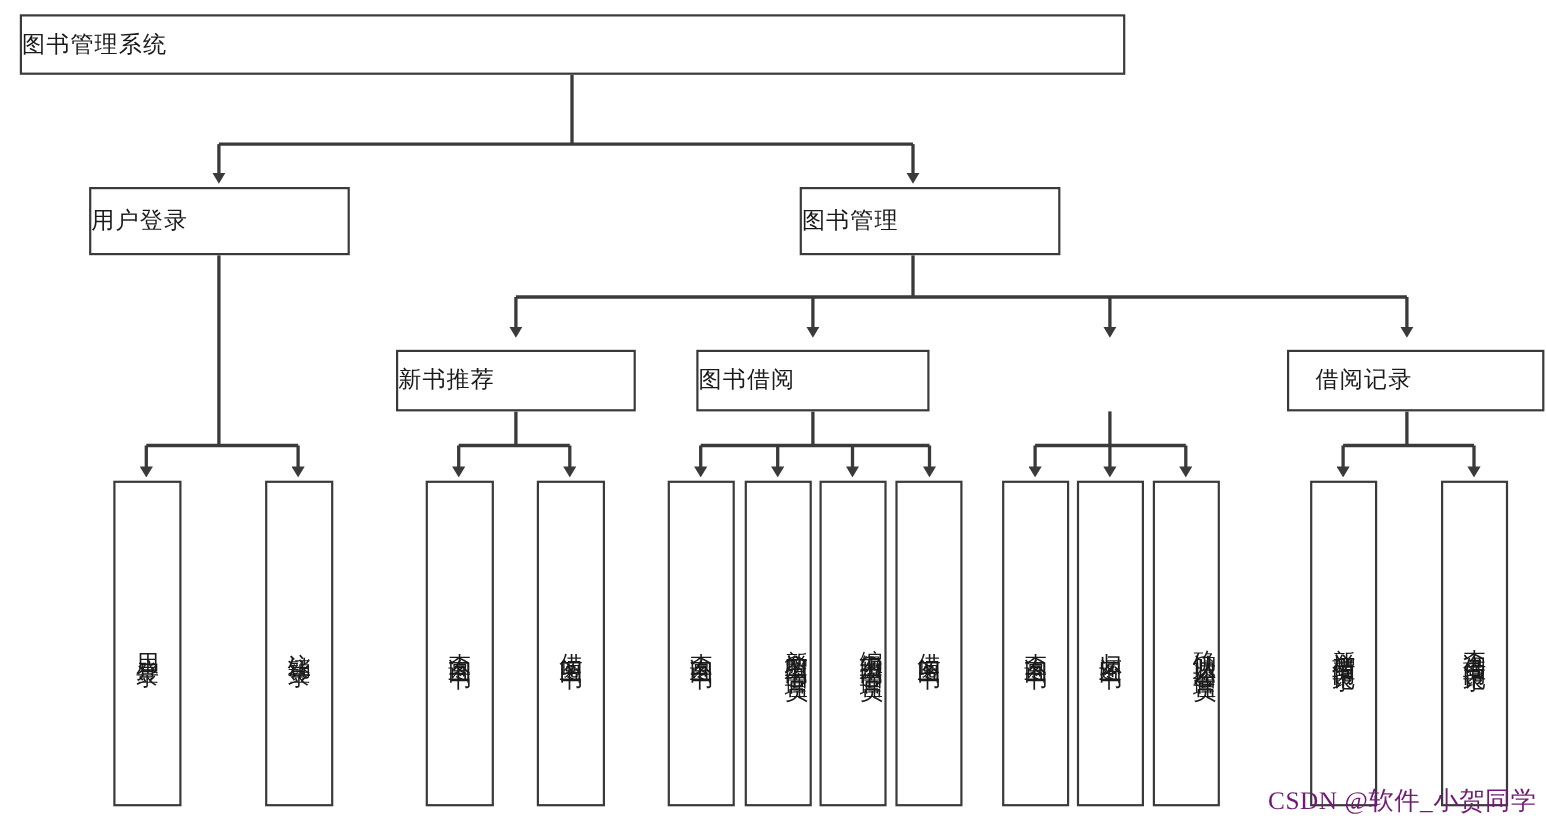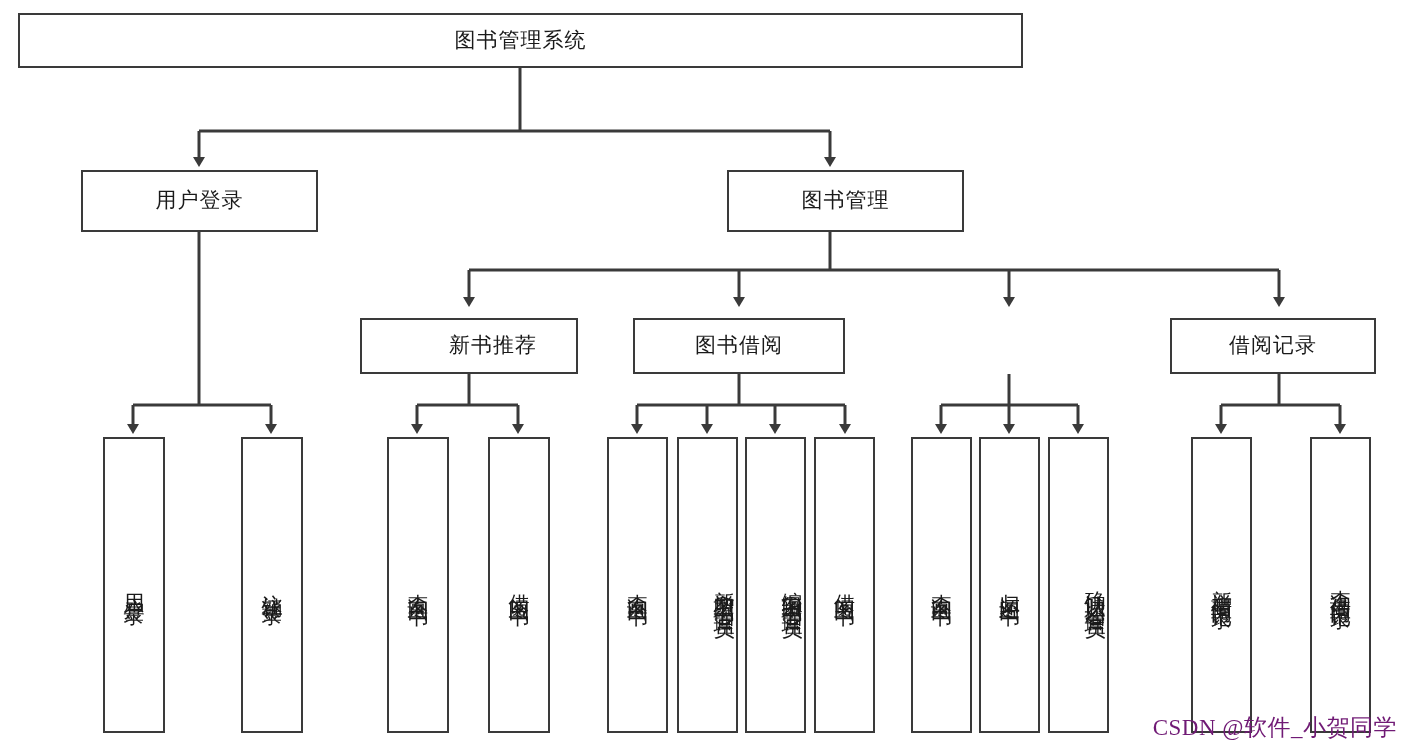--- a/index.html
+++ b/index.html
@@ -26,21 +26,20 @@
     height: 747px;
     pointer-events: none;
   }
   .node {
     position: absolute;
     box-sizing: border-box;
     border: 2px solid #3a3a3a;
     background: #ffffff;
     display: flex;
     align-items: center;
-    justify-content: center;
     color: #1a1a1a;
   }
   .node.horizontal {
     font-size: 21px;
     letter-spacing: 1px;
     line-height: 1.2;
   }
   .node.vertical {
     writing-mode: vertical-rl;
     text-orientation: upright;
@@ -133,30 +132,30 @@
   </div>
 
   <div class="node horizontal" style="left:81px; top:170px; width:237px; height:62px;">
     <span class="node-label">用户登录</span>
   </div>
 
   <div class="node horizontal" style="left:711px; top:170px; width:237px; height:62px;margin-left:16px;">
     <span class="node-label">图书管理</span>
   </div>
 
-  <div class="node horizontal" style="left:360px; top:318px; width:218px; height:56px;padding-left:48px;">
+  <div class="node horizontal" style="left:360px; top:318px; width:218px; height:56px;">
     <span class="node-label">新书推荐</span>
   </div>
 
   <div class="node horizontal" style="left:633px; top:318px; width:212px; height:56px;">
     <span class="node-label">图书借阅</span>
   </div>
 
 
-  <div class="node horizontal" style="left:1170px; top:318px; width:206px; height:56px;">
+  <div class="node horizontal" style="left:1170px; top:318px; width:234px; height:56px;padding-left:24px;">
     <span class="node-label">借阅记录</span>
   </div>
 
   <div class="node vertical centered" style="left:103px; top:437px; width:62px; height:296px;">
     <span class="node-label">用户登录</span>
   </div>
 
   <div class="node vertical centered" style="left:241px; top:437px; width:62px; height:296px;">
     <span class="node-label">注销登录</span>
   </div>

